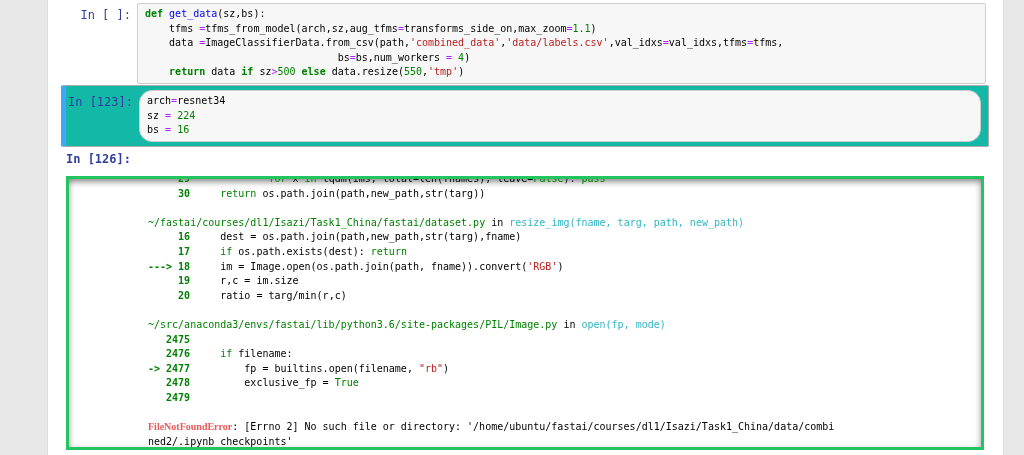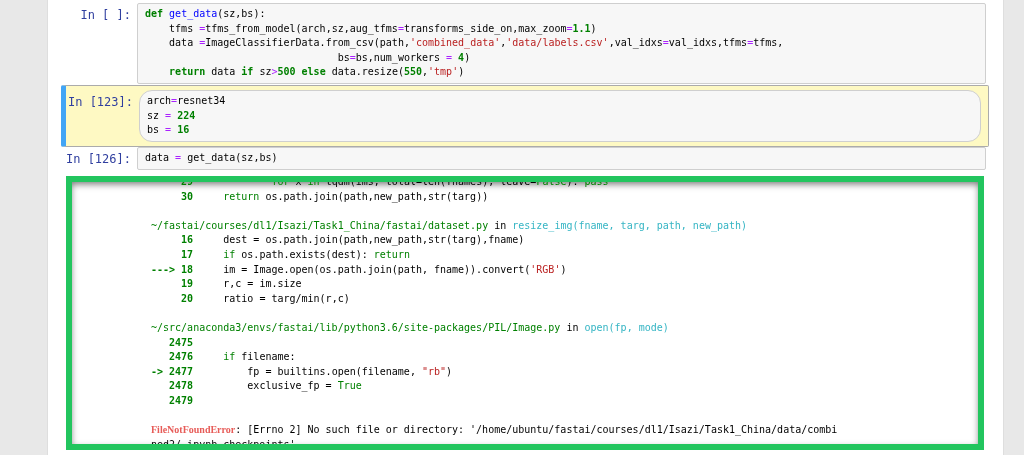--- a/index.html
+++ b/index.html
@@ -25,44 +25,44 @@
     background:#f7f7f7;border:1px solid #cfcfcf;border-radius:2px;
     padding:3px 7px;
   }
   pre.code{margin:0;font-family:inherit;font-size:10px;line-height:14.6px;}
   .line{white-space:pre;min-height:14.6px;}
   
   #cell1{left:0;top:3px;width:955px;}
   #cell1 .prompt{width:89px;}
   #cell1 .input-box{margin-right:17px;}
   #cell3{left:0;top:147px;width:955px;}
-  #cell3 .prompt{width:89px;}
+  #cell3 .prompt{width:89px;font-weight:bold;}
   #cell3 .input-box{margin-right:17px;}
   
   #cell2{
     left:13px;top:85px;width:928px;box-sizing:border-box;
     border:1px solid #ababab;border-left:5px solid var(--c-selbar,#42A5F5);
-    border-radius:2px;background:#fef9c3;padding:4px 0;
+    border-radius:2px;background:#14b8a6;padding:4px 0;
   }
   #cell2 .prompt{width:73px;}
   #cell2 .input-box{margin-right:7px;border-radius:13px;}
   
   .output-scroll{
     position:absolute;left:18px;top:176px;width:918px;height:274px;
-    box-sizing:border-box;background:#ffffff;border:6px solid #22c55e;
+    box-sizing:border-box;background:#ffffff;border:3px solid #22c55e;
     box-shadow:inset 0 3px 7px -1px rgba(0,0,0,0.55);
     overflow:hidden;
   }
   .output-scroll pre.code{margin:-8px 0 0 0;padding:1px 8px 0 79px;}
   
   .tok-p{color:#000000;}
   .tok-k{color:var(--c-kw,#008000);font-weight:bold;}
   .tok-g{color:var(--c-kw,#008000);}
   .tok-d{color:var(--c-defname,#0000FF);}
-  .tok-n{color:var(--c-num,#008000);font-weight:bold;}
+  .tok-n{color:var(--c-num,#008000);}
   .tok-s{color:var(--c-str,#BA2121);}
   .tok-o{color:var(--c-op,#AA22FF);}
   .tok-pa{color:var(--c-path,#008000);}
   .tok-fn{color:var(--c-fn,#35B5C4);}
   .tok-ln{color:var(--c-kw,#008000);font-weight:bold;}
   .tok-arrow{color:var(--c-kw,#008000);font-weight:bold;margin-top:11px;}
   .tok-err{color:var(--c-err,#E75C58);font-weight:bold;font-family:Liberation Serif, serif;}
 </style>
 </head>
 <body>
@@ -79,23 +79,20 @@
 
     <div class="cell-row" id="cell2">
       <div class="prompt">In [123]:</div>
       <div class="input-box">
         <pre class="code"><div class="line"><span class="tok-p">arch</span><span class="tok-o">=</span><span class="tok-p">resnet34</span></div><div class="line"><span class="tok-p">sz </span><span class="tok-o">=</span><span class="tok-p"> </span><span class="tok-n">224</span></div><div class="line"><span class="tok-p">bs </span><span class="tok-o">=</span><span class="tok-p"> </span><span class="tok-n">16</span></div></pre>
       </div>
     </div>
 
     <div class="cell-row" id="cell3">
       <div class="prompt">In [126]:</div>
-      <div class="input-box">
-        <pre class="code"><div class="line"><span class="tok-p">data </span><span class="tok-o">=</span><span class="tok-p"> get_data(sz,bs)</span></div></pre>
-      </div>
     </div>
 
     <div class="output-scroll">
       <pre class="code"><div class="line"><span class="tok-ln">     29</span><span class="tok-p">             </span><span class="tok-g">for</span><span class="tok-p"> x </span><span class="tok-g">in</span><span class="tok-p"> tqdm(ims, total=len(fnames), leave=</span><span class="tok-g">False</span><span class="tok-p">): </span><span class="tok-g">pass</span></div><div class="line"><span class="tok-ln">     30</span><span class="tok-p">     </span><span class="tok-g">return</span><span class="tok-p"> os.path.join(path,new_path,str(targ))</span></div><div class="line"><span class="tok-p"></span>&nbsp;</div><div class="line"><span class="tok-pa">~/fastai/courses/dl1/Isazi/Task1_China/fastai/dataset.py</span><span class="tok-p"> in </span><span class="tok-fn">resize_img(fname, targ, path, new_path)</span></div><div class="line"><span class="tok-ln">     16</span><span class="tok-p">     dest = os.path.join(path,new_path,str(targ),fname)</span></div><div class="line"><span class="tok-ln">     17</span><span class="tok-p">     </span><span class="tok-g">if</span><span class="tok-p"> os.path.exists(dest): </span><span class="tok-g">return</span></div><div class="line"><span class="tok-arrow">---&gt; 18</span><span class="tok-p">     im = Image.open(os.path.join(path, fname)).convert(</span><span class="tok-s">'RGB'</span><span class="tok-p">)</span></div><div class="line"><span class="tok-ln">     19</span><span class="tok-p">     r,c = im.size</span></div><div class="line"><span class="tok-ln">     20</span><span class="tok-p">     ratio = targ/min(r,c)</span></div><div class="line"><span class="tok-p"></span>&nbsp;</div><div class="line"><span class="tok-pa">~/src/anaconda3/envs/fastai/lib/python3.6/site-packages/PIL/Image.py</span><span class="tok-p"> in </span><span class="tok-fn">open(fp, mode)</span></div><div class="line"><span class="tok-ln">   2475</span><span class="tok-p"></span></div><div class="line"><span class="tok-ln">   2476</span><span class="tok-p">     </span><span class="tok-g">if</span><span class="tok-p"> filename:</span></div><div class="line"><span class="tok-arrow">-&gt; 2477</span><span class="tok-p">         fp = builtins.open(filename, </span><span class="tok-s">"rb"</span><span class="tok-p">)</span></div><div class="line"><span class="tok-ln">   2478</span><span class="tok-p">         exclusive_fp = </span><span class="tok-g">True</span></div><div class="line"><span class="tok-ln">   2479</span><span class="tok-p"></span></div><div class="line"><span class="tok-p"></span>&nbsp;</div><div class="line"><span class="tok-err">FileNotFoundError</span><span class="tok-p">: [Errno 2] No such file or directory: '/home/ubuntu/fastai/courses/dl1/Isazi/Task1_China/data/combi</span></div><div class="line"><span class="tok-p">ned2/.ipynb_checkpoints'</span></div></pre>
     </div>
 
   </div>
 </div>
 
 </body></html>

